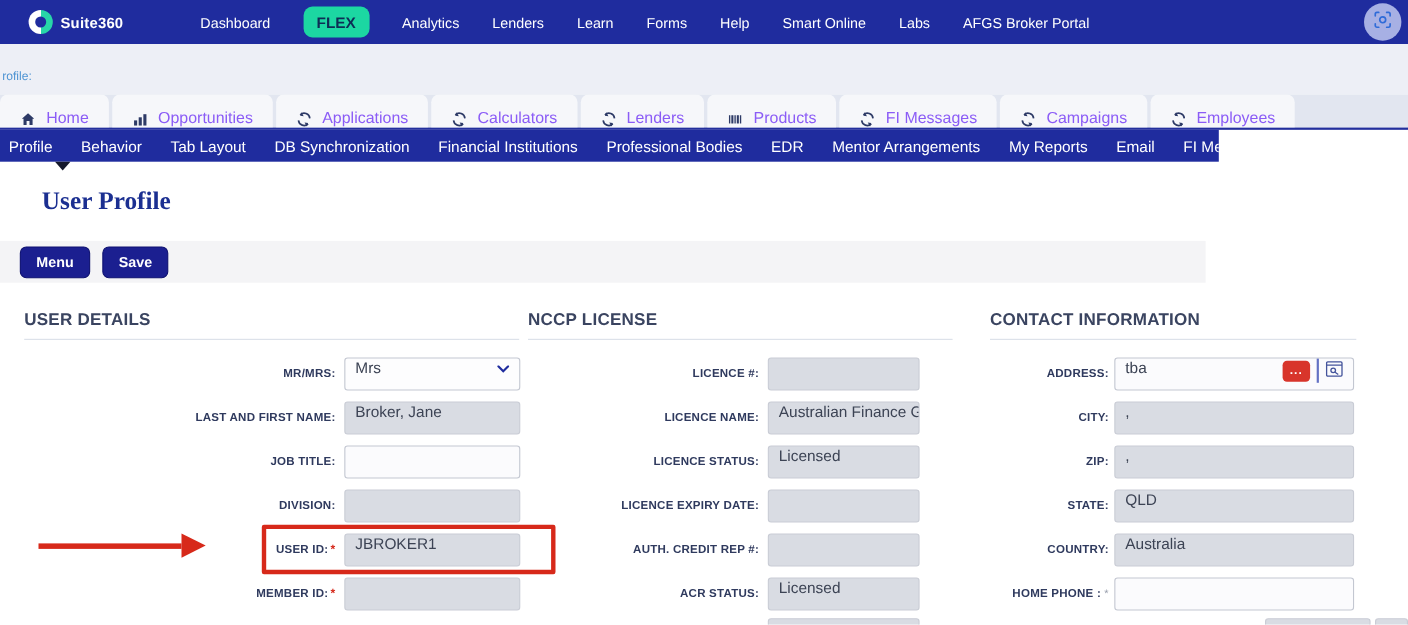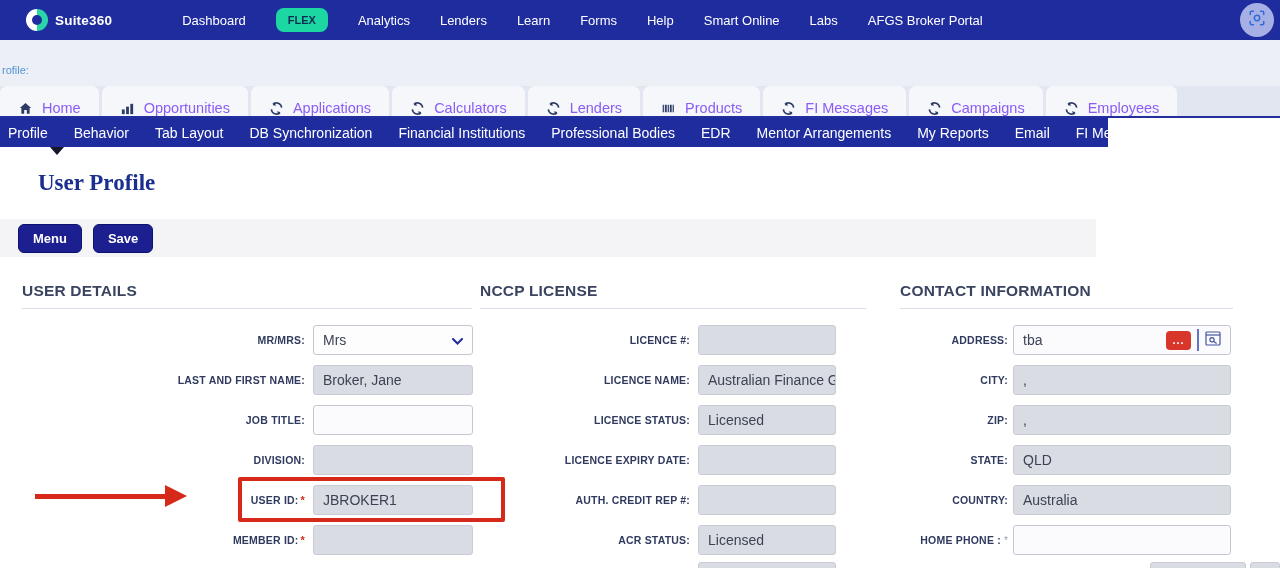--- a/index.html
+++ b/index.html
@@ -12,21 +12,21 @@
             display:flex; align-items:center; color:#fff; }
   .brand { display:flex; align-items:center; gap:7px; margin-left:26px; }
   .logo-donut { width:22px; height:22px; border-radius:50%;
                 background:conic-gradient(#28d6a8 0deg 180deg, #ffffff 180deg 360deg);
                 position:relative; }
   .logo-donut::after { content:""; position:absolute; left:6px; top:6px; width:10px; height:10px;
                        border-radius:50%; background:#1f2c9e; }
   .brand-name { font-size:13.5px; font-weight:bold; letter-spacing:.2px; }
   .nav-items { display:flex; align-items:center; gap:30px; margin-left:70px; font-size:13px; white-space:nowrap; }
   .nav-item { cursor:pointer; }
-  .nav-pill { background:#1cd7a2; color:#0d2d55; font-weight:bold; padding:6px 12px; border-radius:8px; font-size:11px;text-align:right; }
+  .nav-pill { background:#1cd7a2; color:#0d2d55; font-weight:bold; padding:6px 12px; border-radius:8px; font-size:14px;text-align:right; }
   .capture-btn { position:absolute; right:6px; top:3px; width:34px; height:34px; border-radius:50%;
                  background:#a7b0e4; display:flex; align-items:center; justify-content:center; }
 
   
   .subheader { position:absolute; left:0; top:40px; width:1280px; height:46px; background:#edeff6; }
   .profile-crumb { position:absolute; left:2px; top:24px; font-size:11px; color:#4f94d3; }
 
   
   .tabrow { position:absolute; left:0; top:86px; width:1280px; height:32px; background:#e2e6f0;
             border-bottom:2px solid #232f9d; display:flex; align-items:flex-end; overflow:hidden; white-space:nowrap; }
@@ -56,21 +56,21 @@
   
   .section { position:absolute; top:282px; }
   .sec-title { font-size:15.5px; font-weight:600; color:#3a4460; letter-spacing:.2px;
                padding-bottom:8px; border-bottom:1px solid #dadfe8; }
   .rows { margin-top:16px; }
   .row { display:flex; align-items:center; height:30px; margin-bottom:10px; }
   .lbl { text-align:right; font-size:10.5px; font-weight:bold; color:#2f3a5e; letter-spacing:.2px; }
   .req { color:#d6281a; margin-left:2px; font-size:11px; }
   .req-muted { color:#9aa0ae; margin-left:3px; font-size:10px; font-weight:normal; }
   .fld { height:30px; border:1px solid #c3c7d1; border-radius:3px; background:#fbfbfd;
-         display:flex; align-items:center; padding:0 9px; font-size:14px; color:#3c4354; }
+         display:flex; align-items:flex-start; padding:0 9px; font-size:14px; color:#3c4354; }
   .fld.ro { background:#d9dce3; border-color:#c9ccd5; }
   .sel { justify-content:space-between; background:#fdfdfe; cursor:pointer; }
 
   #sec-user { left:22px; width:450px; }
   #sec-user .lbl { flex:0 0 283px; }
   #sec-user .fld { margin-left:8px; flex:0 0 160px; }
   #sec-nccp { left:480px; width:386px; }
   #sec-nccp .lbl { flex:0 0 210px; }
   #sec-nccp .fld { margin-left:8px; flex:0 0 138px; overflow:hidden; white-space:nowrap; }
   #sec-contact { left:900px; width:333px; }

